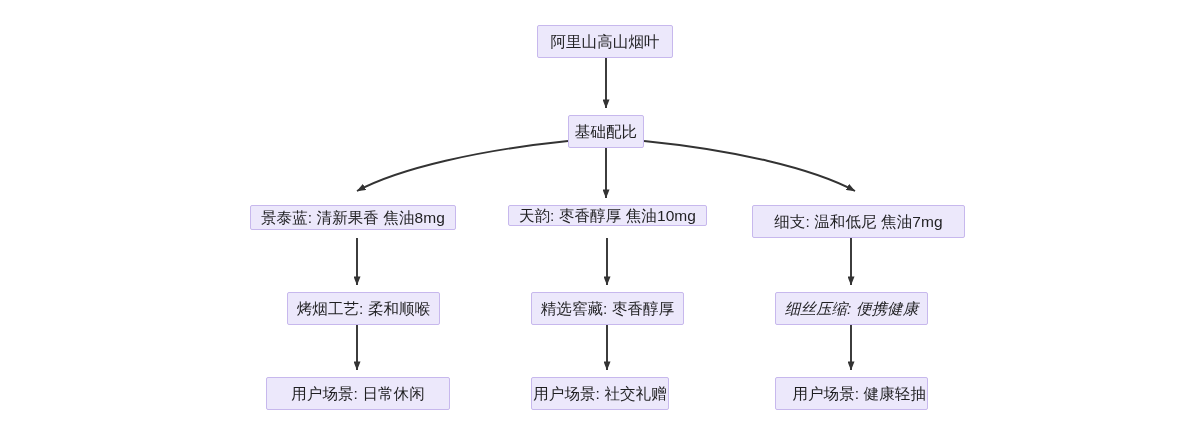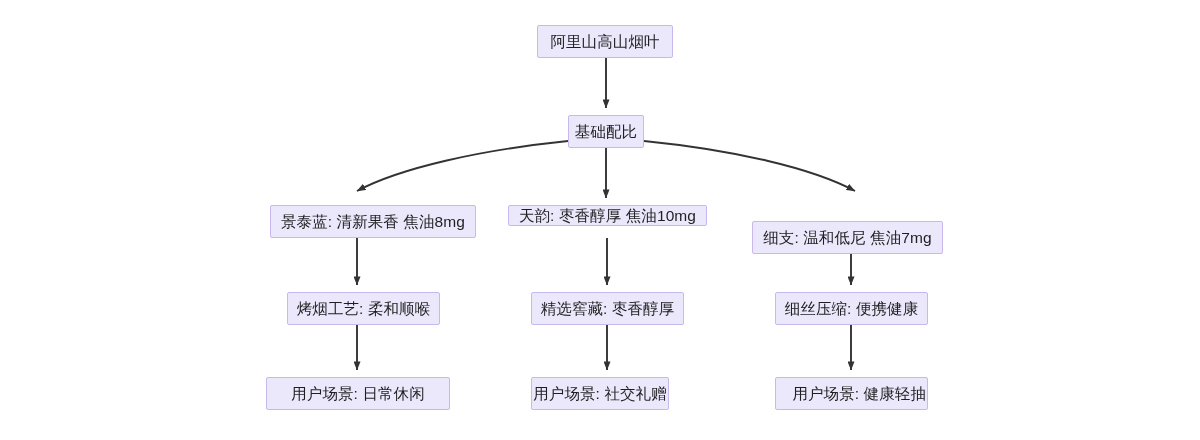--- a/index.html
+++ b/index.html
@@ -72,36 +72,36 @@
         <path d="M 851,325 L 851,370" marker-end="url(#arrowhead)" stroke-linecap="butt"></path>
       </g>
   </svg>
 
   <div class="node" style="left: 568px; top: 115px; width: 76px; height: 33px;">
     <span class="node-label">基础配比</span>
   </div>
   <div class="node" style="left: 537px; top: 25px; width: 136px; height: 33px;">
     <span class="node-label">阿里山高山烟叶</span>
   </div>
-  <div class="node" style="left: 270px; top: 205px; width: 206px; height: 33px; justify-content: center;">
+  <div class="node" style="left: 250px; top: 205px; width: 206px; height: 25px; justify-content: center;">
     <span class="node-label">景泰蓝: 清新果香 焦油8mg</span>
   </div>
   <div class="node" style="left: 508px; top: 205px; width: 199px; height: 21px;">
     <span class="node-label">天韵: 枣香醇厚 焦油10mg</span>
   </div>
-  <div class="node" style="left: 752px; top: 221px; width: 191px; height: 33px;">
+  <div class="node" style="left: 752px; top: 205px; width: 213px; height: 33px;">
     <span class="node-label">细支: 温和低尼 焦油7mg</span>
   </div>
   <div class="node" style="left: 287px; top: 292px; width: 153px; height: 33px;">
     <span class="node-label">烤烟工艺: 柔和顺喉</span>
   </div>
   <div class="node" style="left: 531px; top: 292px; width: 153px; height: 33px;">
     <span class="node-label">精选窖藏: 枣香醇厚</span>
   </div>
-  <div class="node" style="left: 775px; top: 292px; width: 153px; height: 33px;">
+  <div class="node" style="left: 775px; top: 292px; width: 153px; height: 33px; font-style: italic;">
     <span class="node-label">细丝压缩: 便携健康</span>
   </div>
   <div class="node" style="left: 266px; top: 377px; width: 184px; height: 33px;">
     <span class="node-label">用户场景: 日常休闲</span>
   </div>
   <div class="node" style="left: 531px; top: 377px; width: 138px; height: 33px;">
     <span class="node-label">用户场景: 社交礼赠</span>
   </div>
   <div class="node" style="left: 775px; top: 377px; width: 153px; height: 33px; justify-content: flex-end;">
     <span class="node-label">用户场景: 健康轻抽</span>

